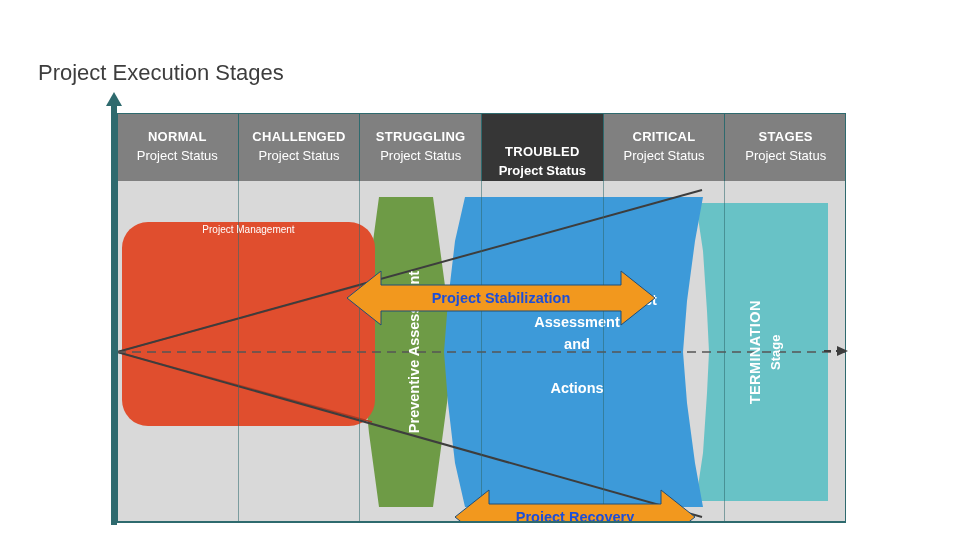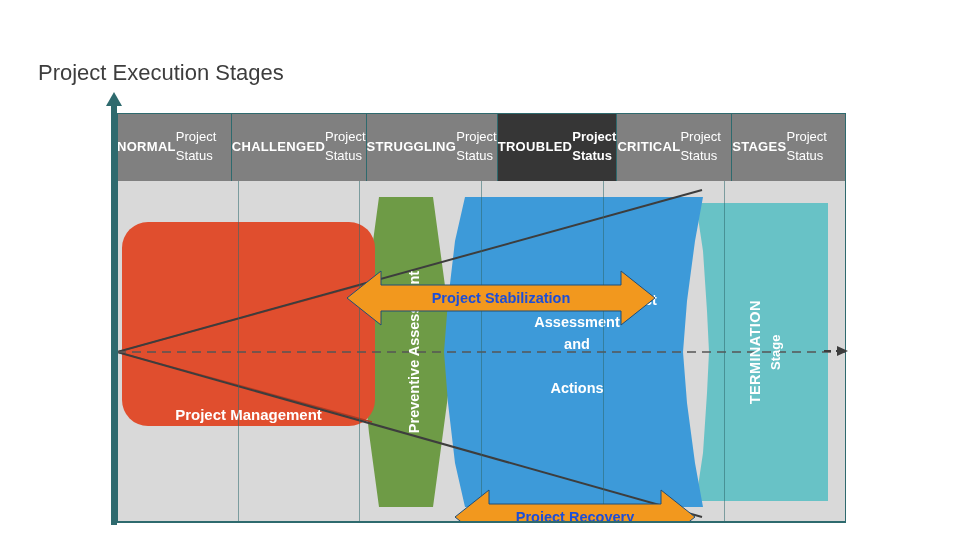--- a/index.html
+++ b/index.html
@@ -44,21 +44,21 @@
     position: absolute;
     left: 0; top: 0;
     width: 729px; height: 68px;
     display: flex;
   }
   .hdr-cell {
     flex: 1 1 0;
     background: #808080;
     border-right: 1px solid #2e6a6e;
     display: flex;
-    flex-direction: row;
+    flex-direction: column;
     align-items: center;
     justify-content: center;
     color: #ffffff;
     line-height: 1.45;
   }
   .hdr-cell:last-child { border-right: none; }
   .hdr-cell.active { background: #363636; justify-content: flex-end; }
   .hdr-name {
     font-size: 13px;
     font-weight: bold;
@@ -104,26 +104,26 @@
     width: 253px; height: 204px;
     background: #e04e2e;
     border-radius: 26px;
     z-index: 3;
   }
   #red-label {
     position: absolute;
     left: 5px; top: 41px;
     width: 253px; height: 204px;
     display: flex;
-    align-items: flex-end;
+    align-items: flex-start;
     justify-content: center;
     text-align: center;
     color: #ffffff;
-    font-size: 15px;
-    font-weight: bold;
+    font-size: 10px;
+    font-weight: normal;
     line-height: 1.5;
     z-index: 5;
     pointer-events: none;
   }
   #green-label-wrap {
     position: absolute;
     left: 286px; top: 78px;
     width: 22px; height: 186px;
     display: flex; align-items: center; justify-content: center;
     z-index: 5; pointer-events: none;

